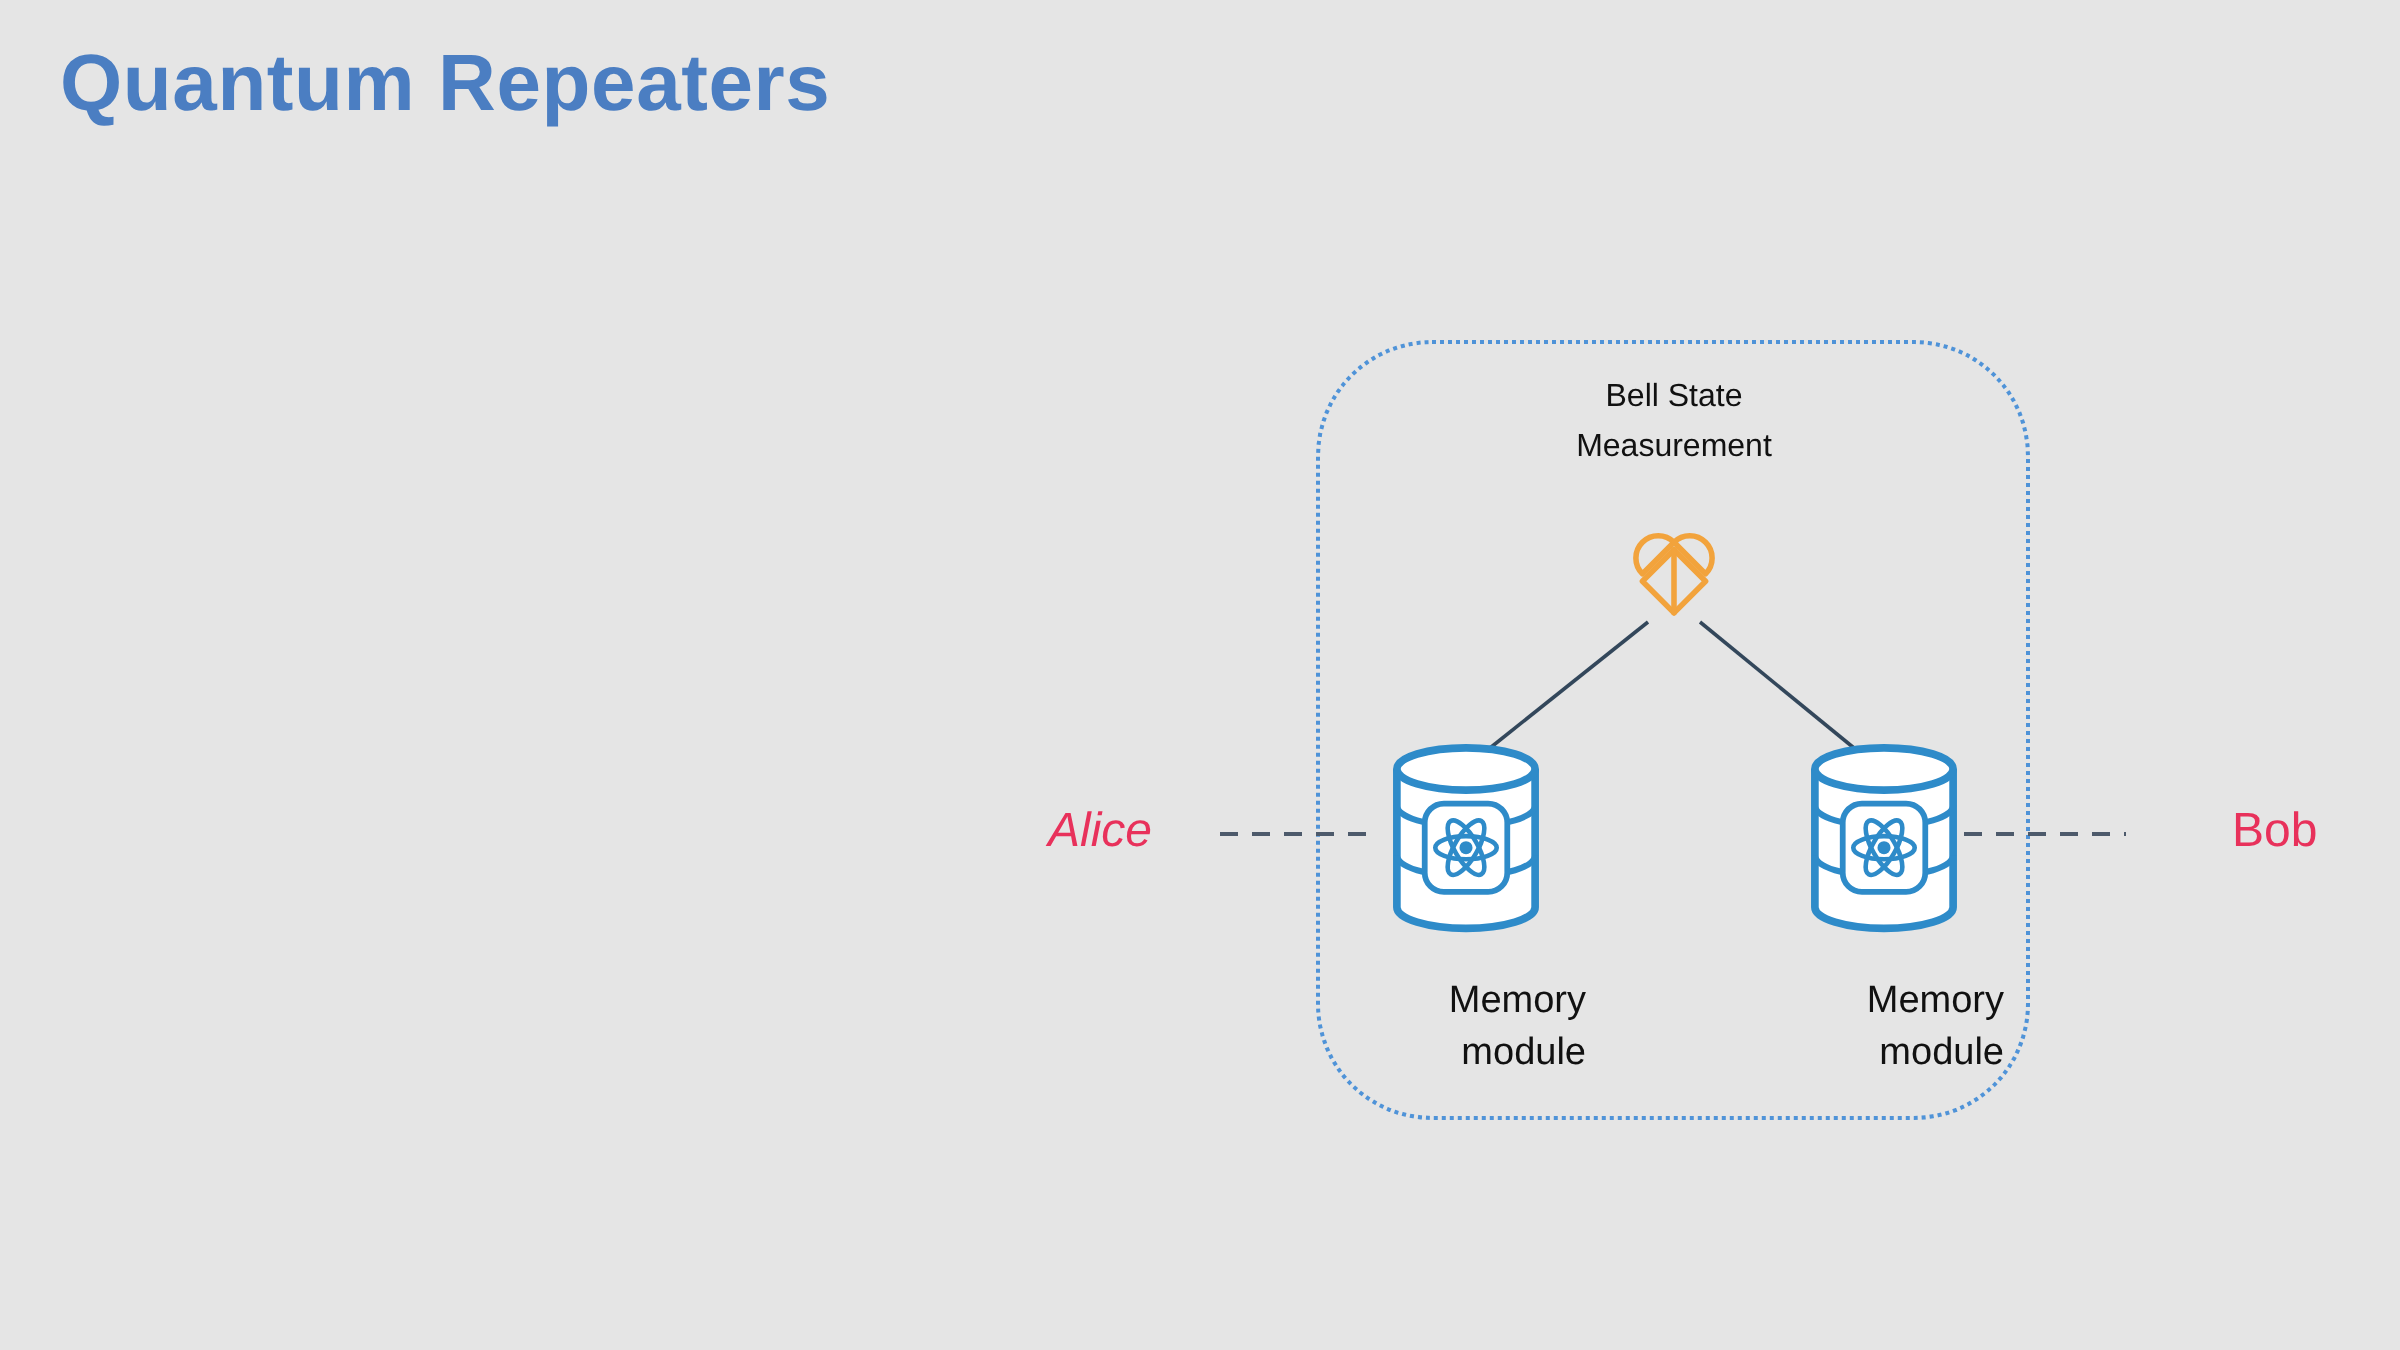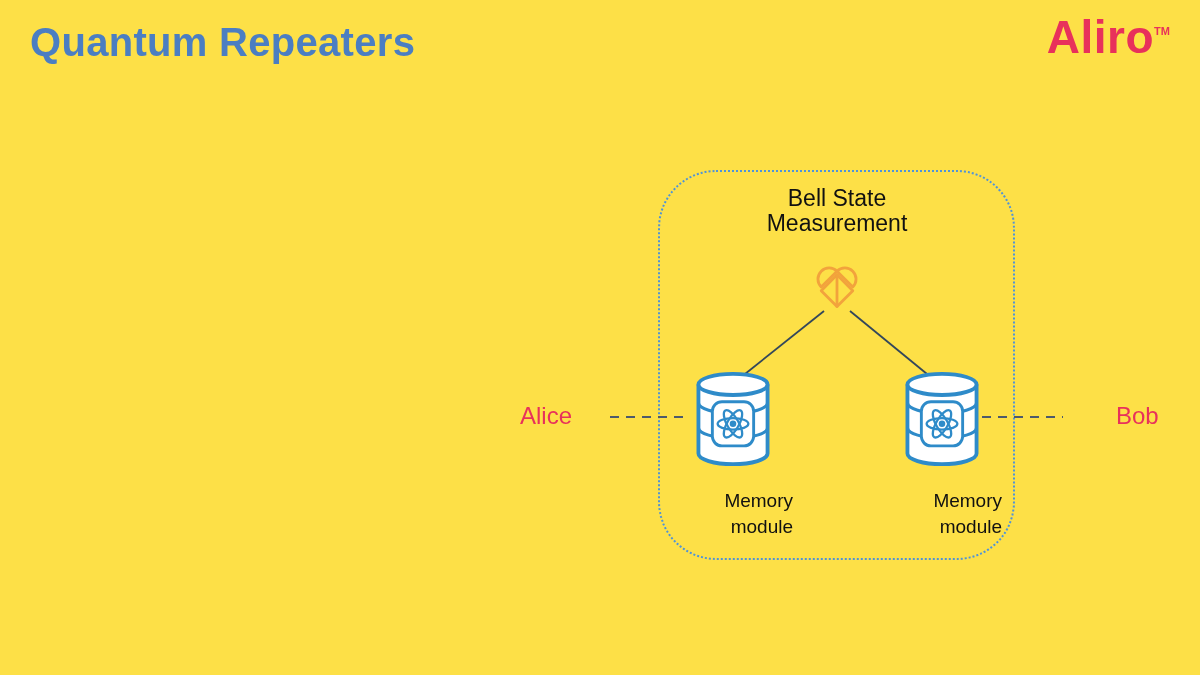--- a/index.html
+++ b/index.html
@@ -12,21 +12,21 @@
     --dash_gray:#4d5a6b;
     --text_dark:#1d1d1f;
   }
   *{margin:0;padding:0;box-sizing:border-box;}
   html,body{width:1200px;height:675px;}
   body{
     background:#ffffff;
     font-family:"Liberation Sans", sans-serif;
     overflow:hidden;
   }
-  .slide{position:relative;width:1200px;height:675px;background:#fde047;}
+  .slide{position:relative;width:1200px;height:675px;background:#e5e5e5;}
 
   .title{
     position:absolute;left:30px;top:20px;
     font-size:40px;font-weight:700;color:var(--title_blue);
     letter-spacing:0.3px;
   }
   .logo{
     position:absolute;right:30px;top:14px;
     font-size:46px;font-weight:800;color:var(--brand_pink);
     letter-spacing:0.5px;line-height:1;
@@ -40,21 +40,21 @@
   .intro .hl{color:var(--brand_pink);font-weight:700;}
 
   .dotted-box{
     position:absolute;left:658px;top:170px;width:357px;height:390px;
     border:2.5px dotted var(--box_border_blue);
     border-radius:58px;
     background:transparent;
   }
   .bsm-label{
     position:absolute;left:756px;top:186px;width:162px;
-    text-align:center;font-size:23px;line-height:25px;color:#111;
+    text-align:center;font-size:16px;line-height:25px;color:#111;
   }
   .overlay{position:absolute;left:0;top:0;pointer-events:none;}
   .connector{stroke:var(--line_dark);stroke-width:1.8;}
   .dashline{stroke:var(--dash_gray);stroke-width:2;stroke-dasharray:9 7;}
 
   .bsm-icon{position:absolute;left:809px;top:260px;}
   .bsm-icon path{stroke:var(--orange);stroke-width:3;fill:none;stroke-linejoin:round;stroke-linecap:round;}
 
   .cylinder{position:absolute;}
   .cyl-left{left:685px;top:370px;}
@@ -69,31 +69,30 @@
     position:absolute;top:488px;width:120px;
     text-align:right;font-size:19px;line-height:26px;color:#111;
   }
   .mem-left{left:673px;}
   .mem-right{left:882px;}
 
   .party-label{
     position:absolute;top:402px;font-size:24px;line-height:28px;
     color:var(--brand_pink);font-weight:500;
   }
-  .alice{left:520px;width:100px;text-align:left;}
+  .alice{left:500px;width:100px;text-align:center;font-style:italic;}
   .bob{left:1078px;width:100px;text-align:left;margin-left:38px;}
 </style>
 </head>
 <body>
 
 <div class="slide">
 
   <h1 class="title">Quantum Repeaters</h1>
 
-  <div class="logo"><span>Aliro</span><sup>TM</sup></div>
 
 
   <div class="dotted-box"></div>
 
   <div class="bsm-label">Bell State Measurement</div>
 
   <svg class="overlay" width="1200" height="675" viewBox="0 0 1200 675">
     <line class="connector" x1="824" y1="311" x2="745" y2="374"></line>
     <line class="connector" x1="850" y1="311" x2="927" y2="374"></line>
     <line class="dashline" x1="610" y1="417" x2="684" y2="417"></line>

